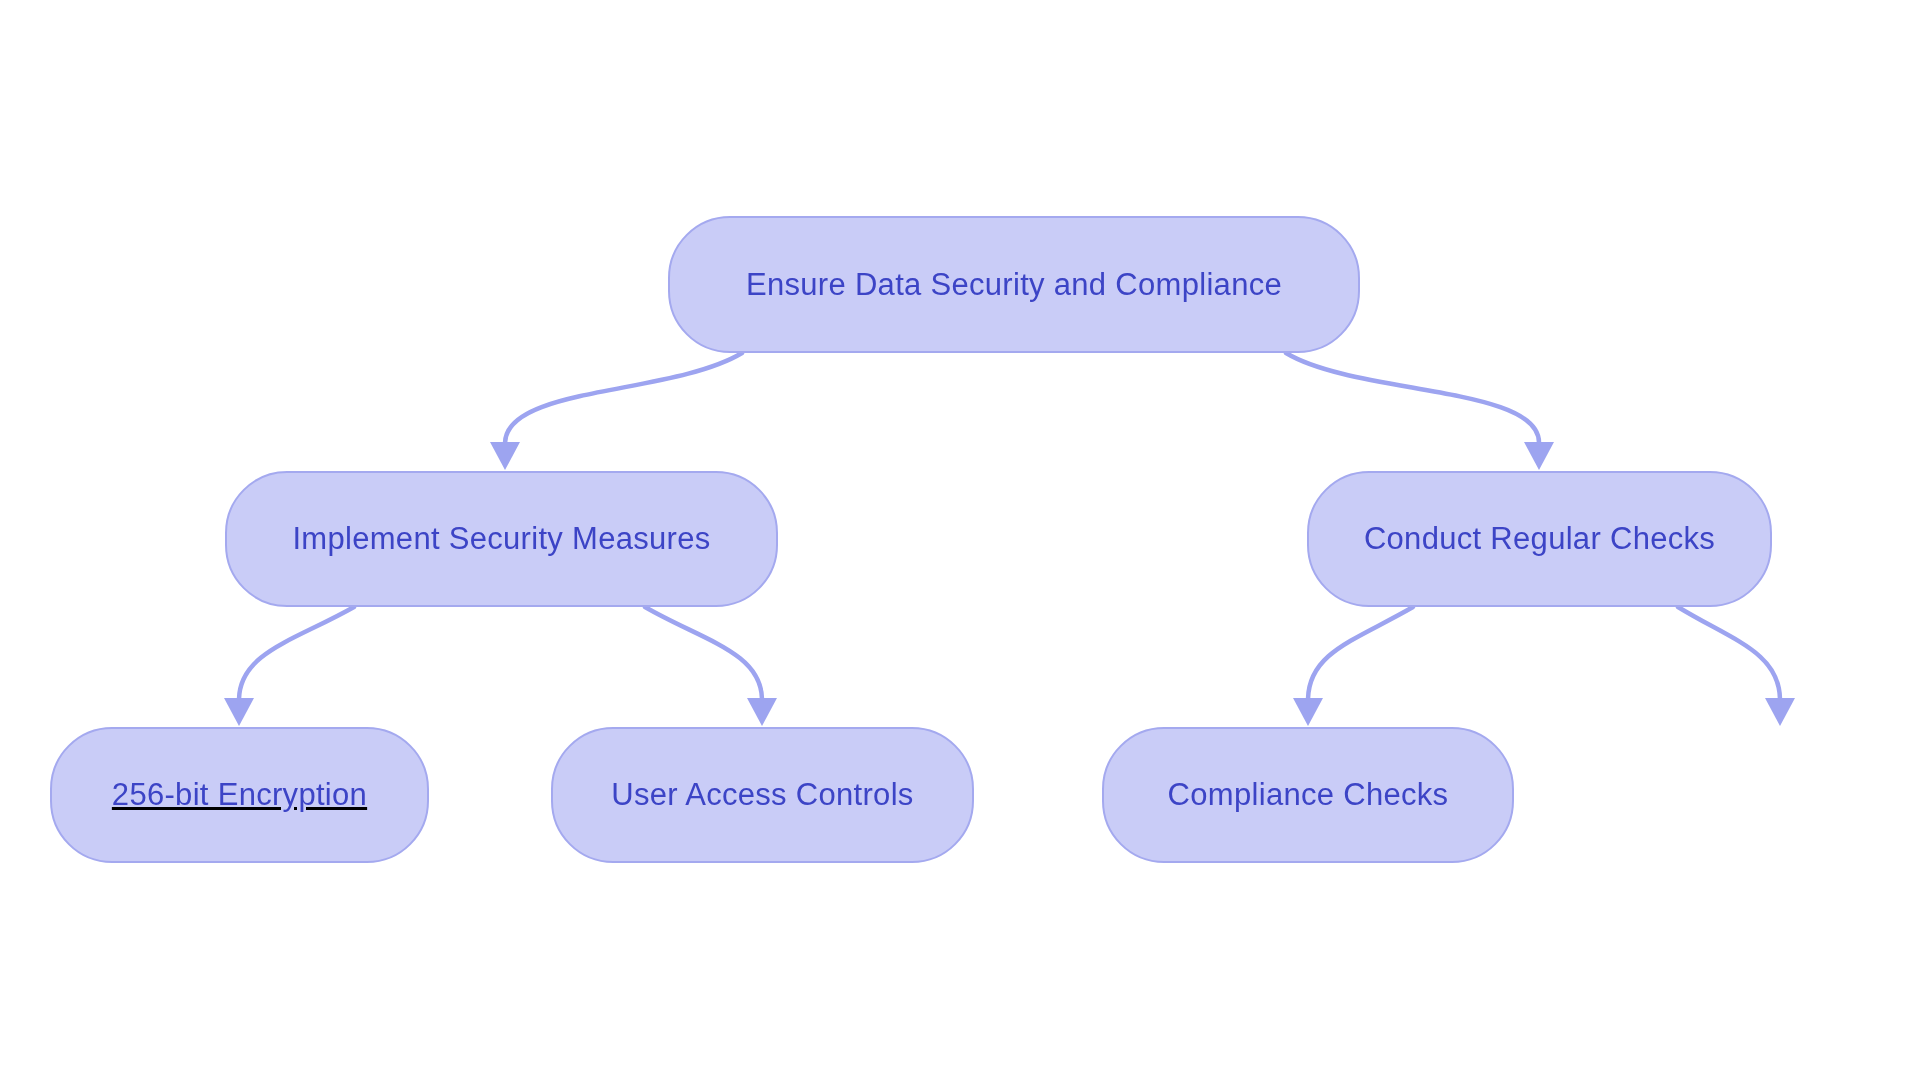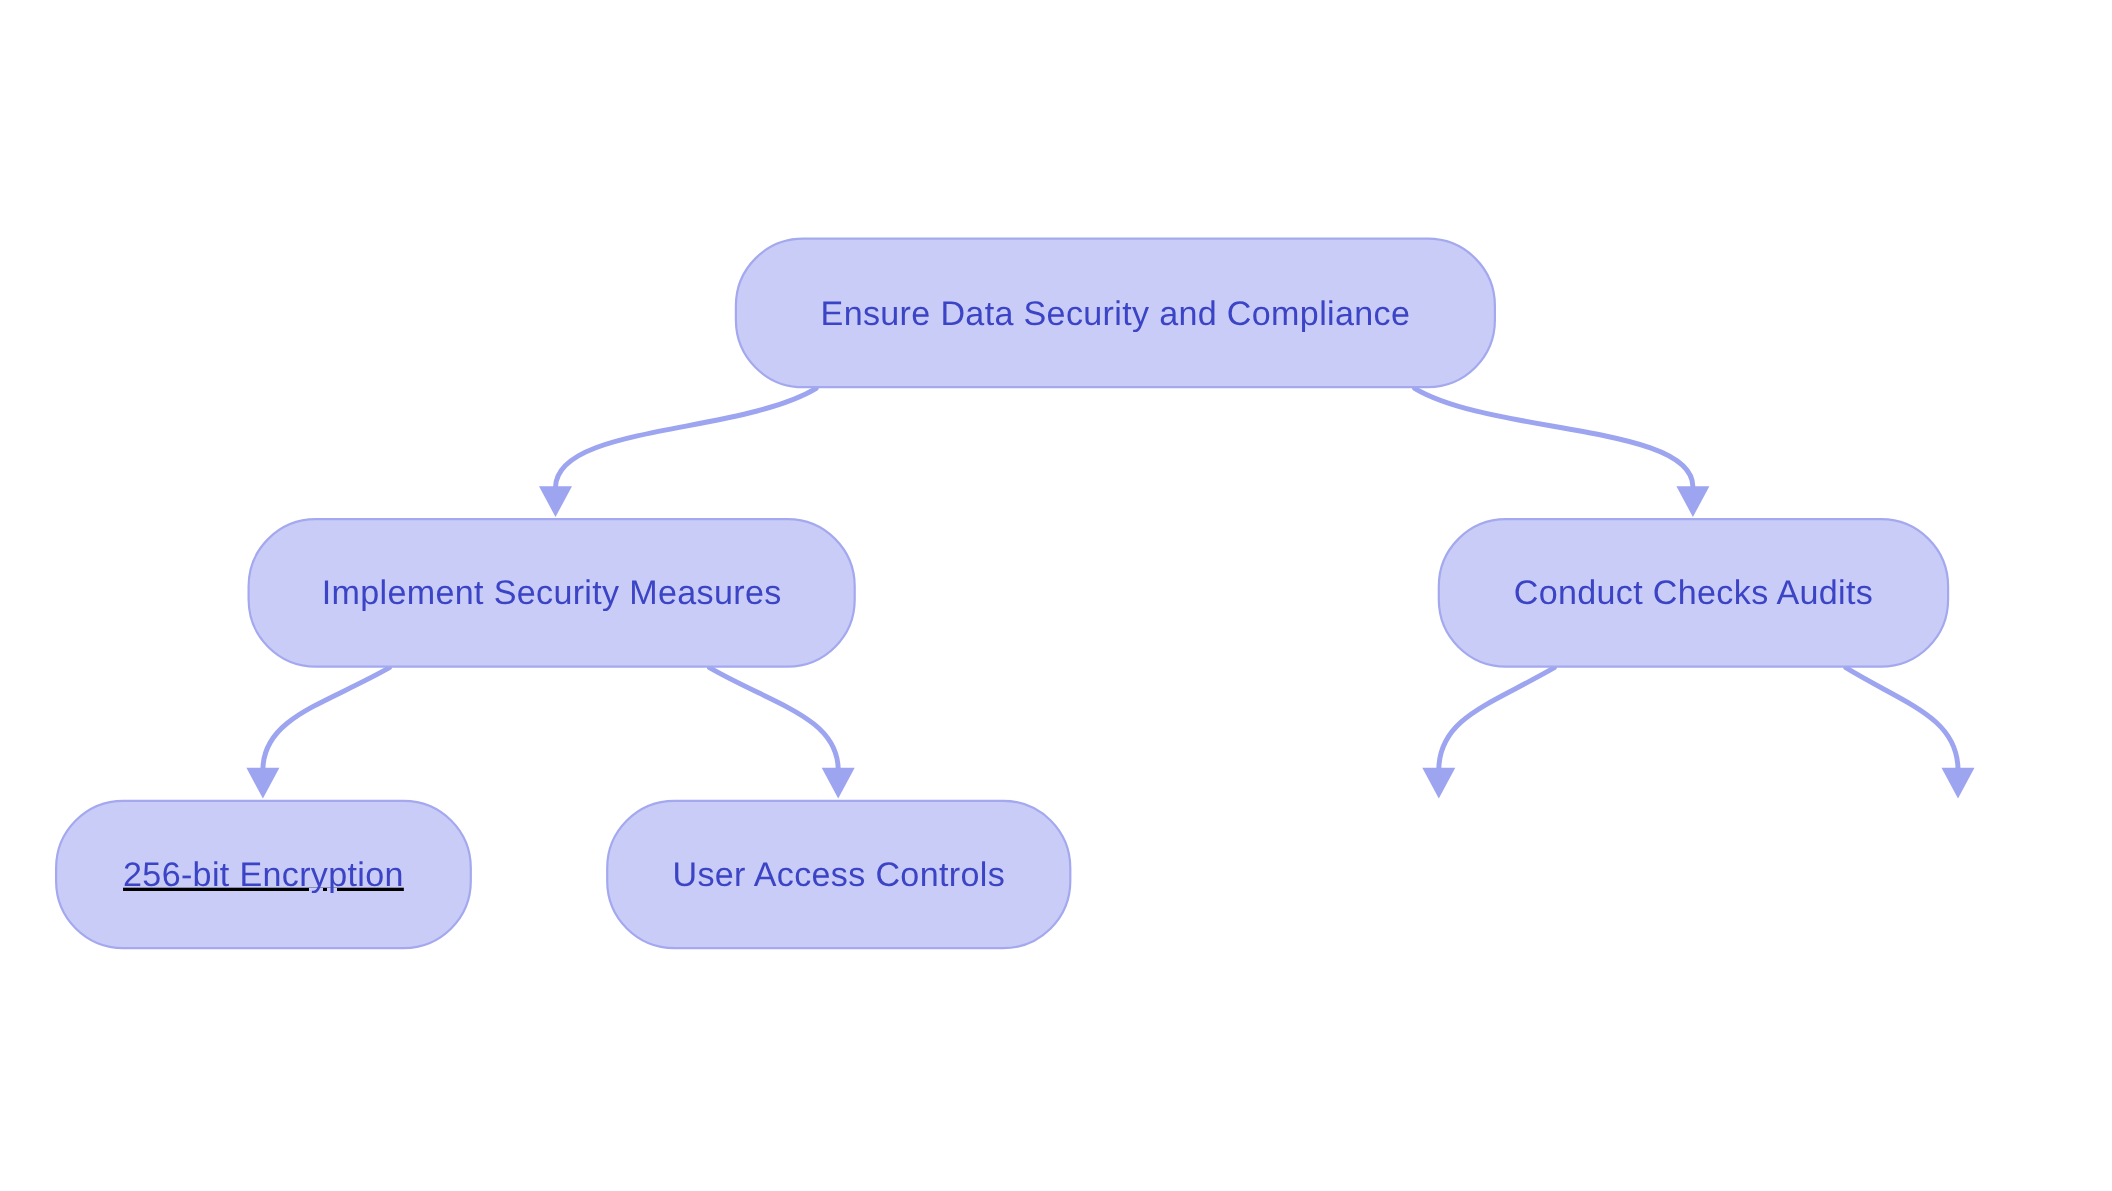--- a/index.html
+++ b/index.html
@@ -89,26 +89,29 @@
 
   <div class="node" style="left:644px; top:216px; width:692px; height:137px;">
     <span class="node-label">Ensure Data Security and Compliance</span>
   </div>
 
   <div class="node" style="left:201px; top:471px; width:553px; height:136px;">
     <span class="node-label">Implement Security Measures</span>
   </div>
 
   <div class="node" style="left:1283px; top:471px; width:465px; height:136px;">
-    <span class="node-label">Conduct Checks Audits</span>
+    <span class="node-label">Conduct Regular Checks</span>
   </div>
 
   <div class="node" style="left:26px; top:727px; width:379px; height:136px;text-decoration:underline;">
     <span class="node-label">256-bit Encryption</span>
   </div>
 
   <div class="node" style="left:527px; top:727px; width:423px; height:136px;text-align:right;">
     <span class="node-label">User Access Controls</span>
   </div>
 
+  <div class="node" style="left:1078px; top:727px; width:412px; height:136px;">
+    <span class="node-label">Compliance Checks</span>
+  </div>
 
 
 </div>
 
 </body></html>

